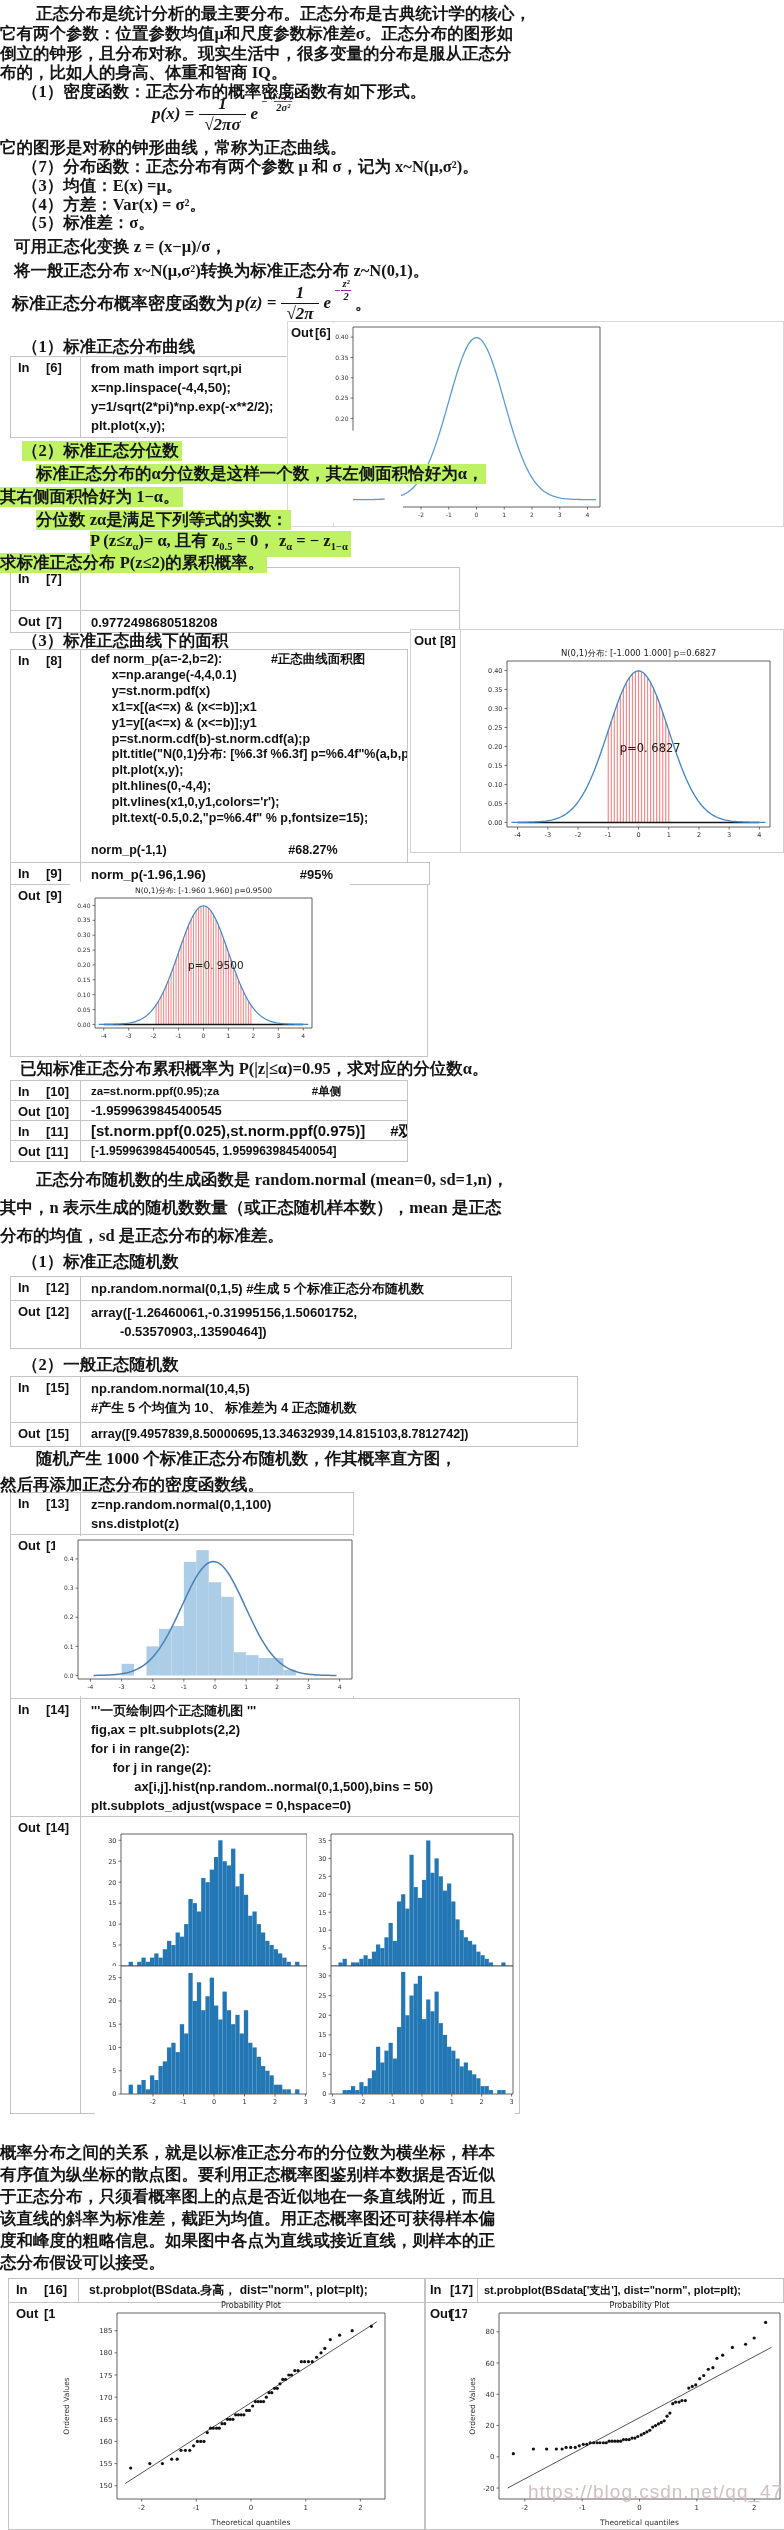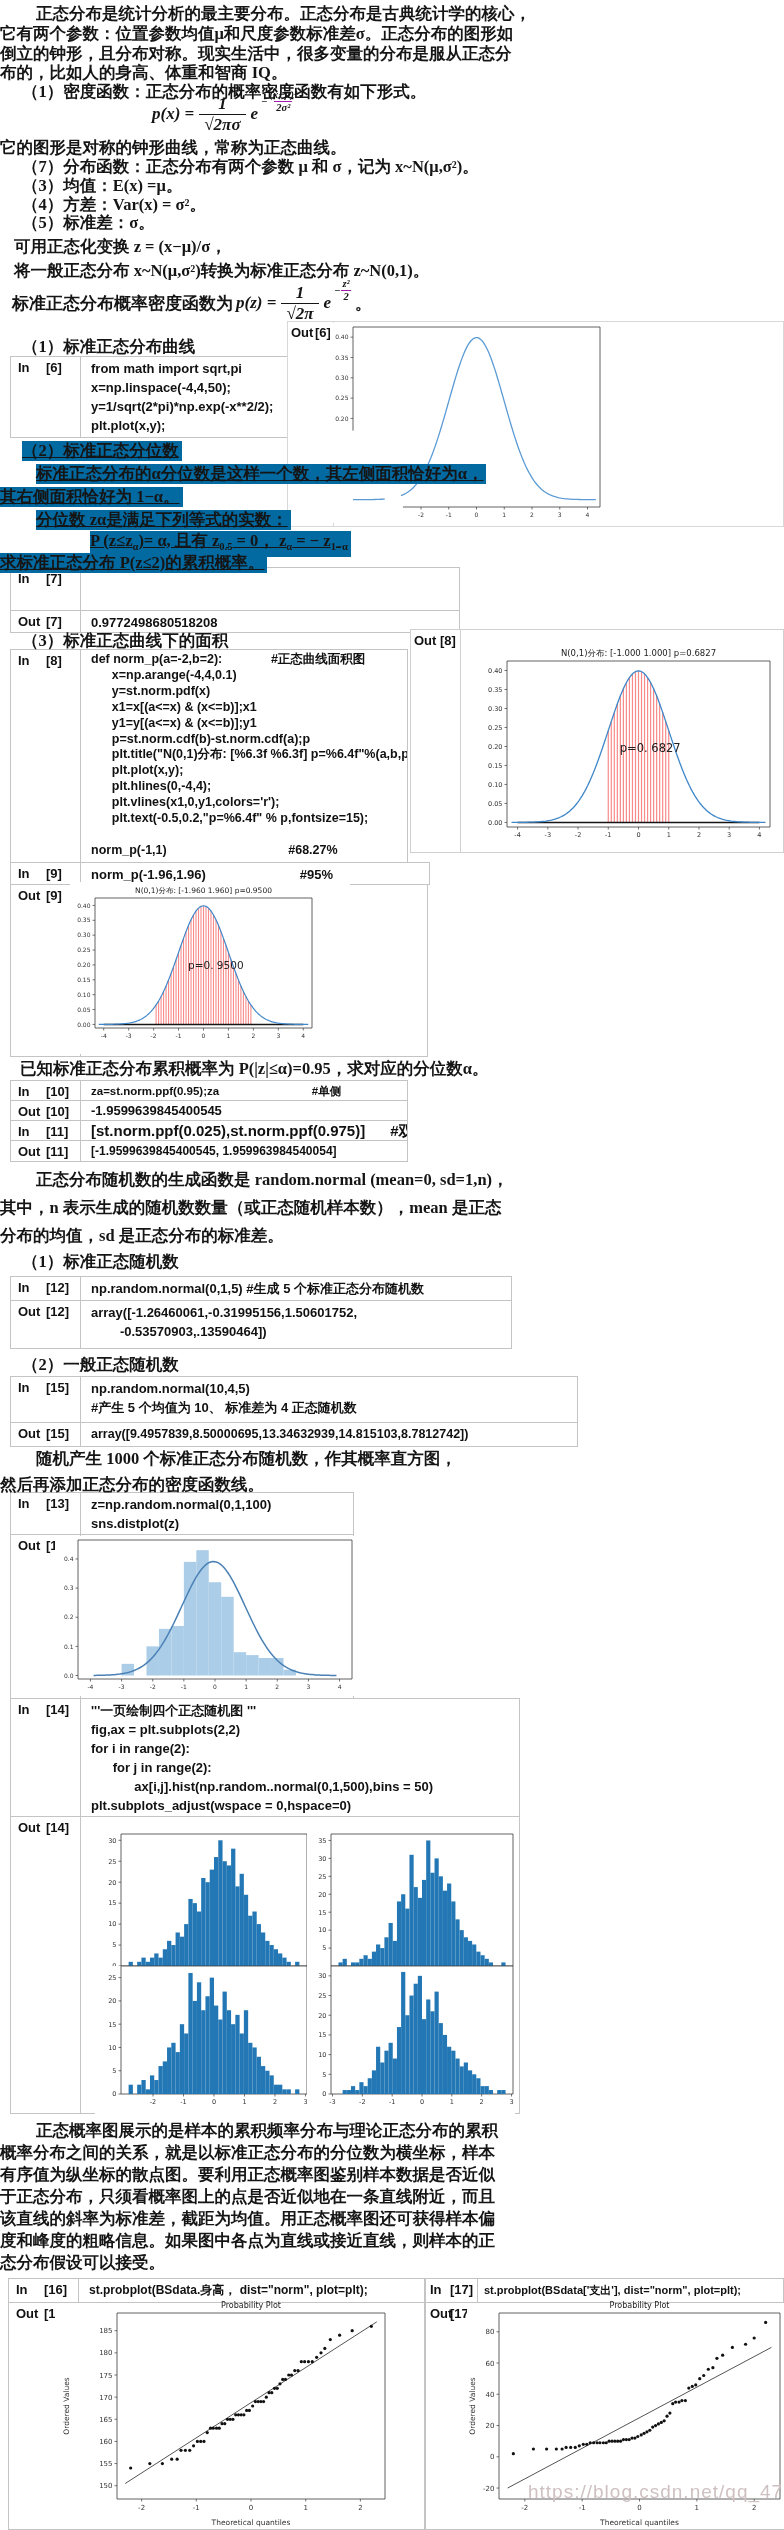--- a/index.html
+++ b/index.html
@@ -1,20 +1,20 @@
 <!DOCTYPE html>
 <html><head>
 <meta charset="utf-8">
 <style>
   html,body{margin:0;padding:0;background:#888;}
   #page{position:relative;width:784px;height:2530px;background:#fff;overflow:hidden;
         font-family:"Liberation Serif",serif;}
   .t{position:absolute;font-weight:bold;font-size:16.5px;line-height:20px;color:#151515;
      white-space:pre;z-index:5;}
-  .occl{background:#0369a1;padding-right:3px;text-decoration:underline;}
+  .occl{background:#bef264;padding-right:3px;}
   .t sub{font-size:10.5px;}
   .formula{position:absolute;display:flex;align-items:center;gap:3px;font-weight:bold;
            font-size:17px;color:#151515;z-index:5;white-space:pre;}
   .it{font-style:italic;}
   .frac{display:inline-flex;flex-direction:column;align-items:center;margin:0 2px;}
   .frac .fn{line-height:1.15;padding:0 5px;}
   .frac .fd{line-height:1.15;padding:0 5px;border-top:1.6px solid #151515;}
   .expfrac{display:inline-flex;align-items:center;font-size:10.5px;transform:translateY(-13px);}
   .mfrac{display:inline-flex;flex-direction:column;align-items:center;}
   .mfrac .fn{line-height:1.1;padding:0 2px;}
@@ -745,21 +745,20 @@
       <rect x="160.95" y="104.37" width="4.18" height="23.63" fill="#2277b4"></rect>
       <rect x="165.12" y="108.31" width="4.18" height="19.69" fill="#2277b4"></rect>
       <rect x="169.30" y="112.25" width="4.18" height="15.75" fill="#2277b4"></rect>
       <rect x="173.48" y="120.12" width="4.18" height="7.88" fill="#2277b4"></rect>
       <rect x="177.66" y="120.12" width="4.18" height="7.88" fill="#2277b4"></rect>
       <rect x="181.83" y="124.06" width="4.18" height="3.94" fill="#2277b4"></rect>
       <rect x="190.19" y="124.06" width="4.18" height="3.94" fill="#2277b4"></rect>
       <rect x="194.36" y="124.06" width="4.18" height="3.94" fill="#2277b4"></rect>
     </svg>
 
-  <div class="t" style="left:36px;top:2121px">正态概率图展示的是样本的累积频率分布与理论正态分布的累积</div>
   <div class="t" style="left:0px;top:2143px">概率分布之间的关系，就是以标准正态分布的分位数为横坐标，样本</div>
   <div class="t" style="left:0px;top:2165px">有序值为纵坐标的散点图。要利用正态概率图鉴别样本数据是否近似</div>
   <div class="t" style="left:0px;top:2187px">于正态分布，只须看概率图上的点是否近似地在一条直线附近，而且</div>
   <div class="t" style="left:0px;top:2209px">该直线的斜率为标准差，截距为均值。用正态概率图还可获得样本偏</div>
   <div class="t" style="left:0px;top:2231px">度和峰度的粗略信息。如果图中各点为直线或接近直线，则样本的正</div>
   <div class="t" style="left:0px;top:2253px">态分布假设可以接受。</div>
 
   <div class="nb" style="left:8px;top:2278px;width:417px;height:25px">
     <div class="lbl">
         <span class="lk">In</span>

